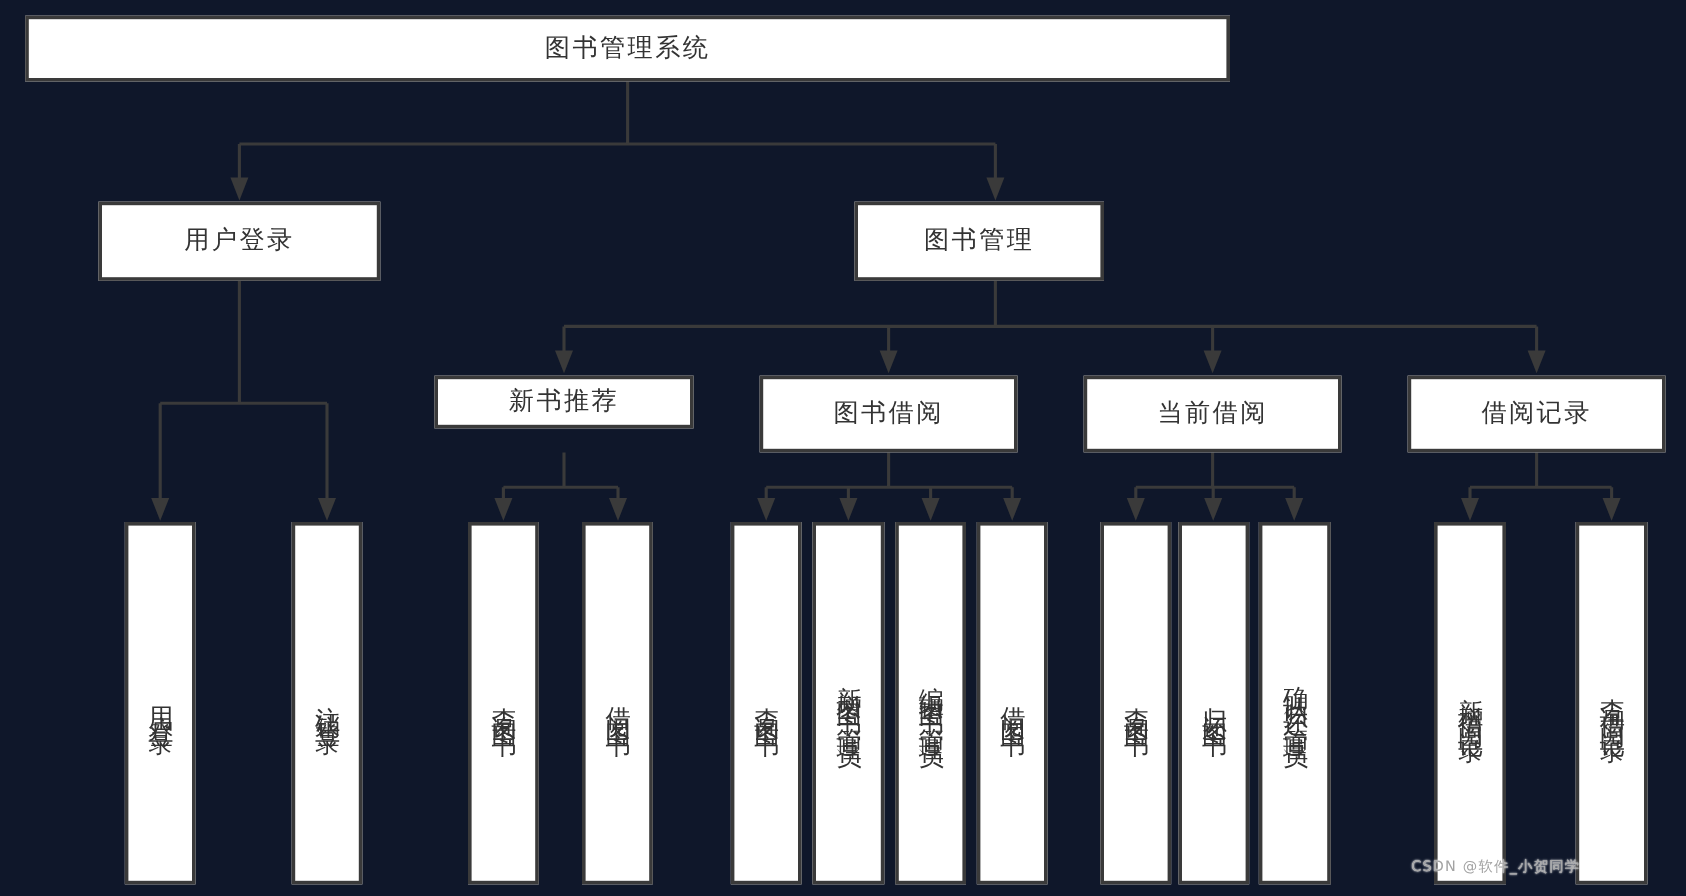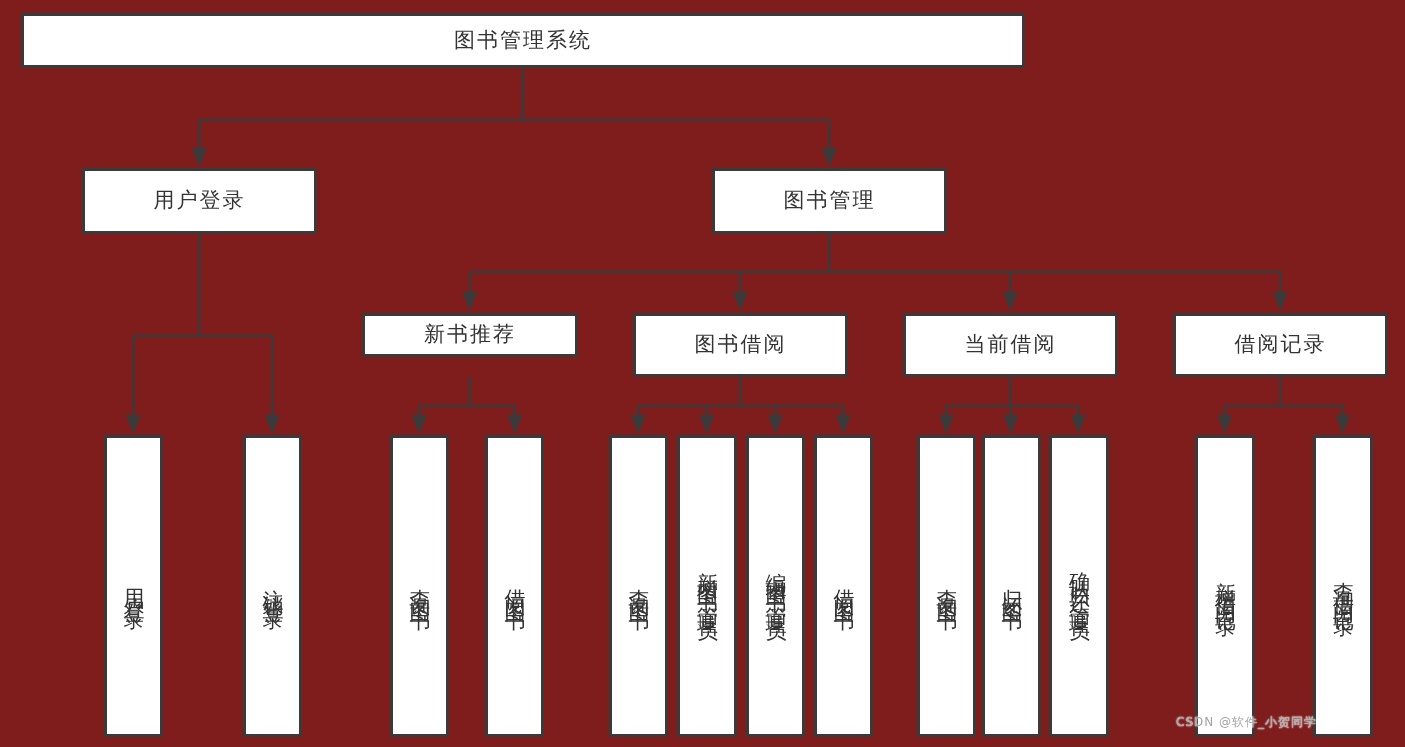--- a/index.html
+++ b/index.html
@@ -4,21 +4,21 @@
 <style>
   html, body {
     margin: 0;
     padding: 0;
     background: #ffffff;
   }
   #stage {
     position: relative;
     width: 1405px;
     height: 747px;
-    background: #7f1d1d;
+    background: #0f172a;
     overflow: hidden;
     font-family: "DejaVu Sans", "Liberation Sans", sans-serif;
   }
   #connector-layer {
     position: absolute;
     left: 0;
     top: 0;
     width: 1405px;
     height: 747px;
   }
@@ -116,21 +116,21 @@
     <g>
       <path class="connector-path" d="M1280.5 377 V406 M1225 406 H1343 M1225 406 V418 M1343 406 V418"></path>
       <polygon class="arrowhead" points="1217.5,415 1232.5,415 1225,434"></polygon>
       <polygon class="arrowhead" points="1335.5,415 1350.5,415 1343,434"></polygon>
     </g>
   </svg>
 
   <div class="box h-box" style="left:21px; top:13px; width:1004px; height:55px;">图书管理系统</div>
 
   <div class="box h-box" style="left:82px; top:168px; width:235px; height:66px;">用户登录</div>
-  <div class="box h-box" style="left:712px; top:168px; width:235px; height:66px;">图书管理</div>
+  <div class="box h-box" style="left:712px; top:168px; width:208px; height:66px;">图书管理</div>
 
   <div class="box h-box" style="left:362px; top:313px; width:216px; height:44px;">新书推荐</div>
   <div class="box h-box" style="left:633px; top:313px; width:215px; height:64px;">图书借阅</div>
   <div class="box h-box" style="left:903px; top:313px; width:215px; height:64px;">当前借阅</div>
   <div class="box h-box" style="left:1173px; top:313px; width:215px; height:64px;">借阅记录</div>
 
   <div class="box v-box" style="left:104px; top:435px; width:59px; height:302px;">用户登录</div>
   <div class="box v-box" style="left:243px; top:435px; width:59px; height:302px;">注销登录</div>
 
   <div class="box v-box" style="left:390px; top:435px; width:59px; height:302px;">查询图书</div>

